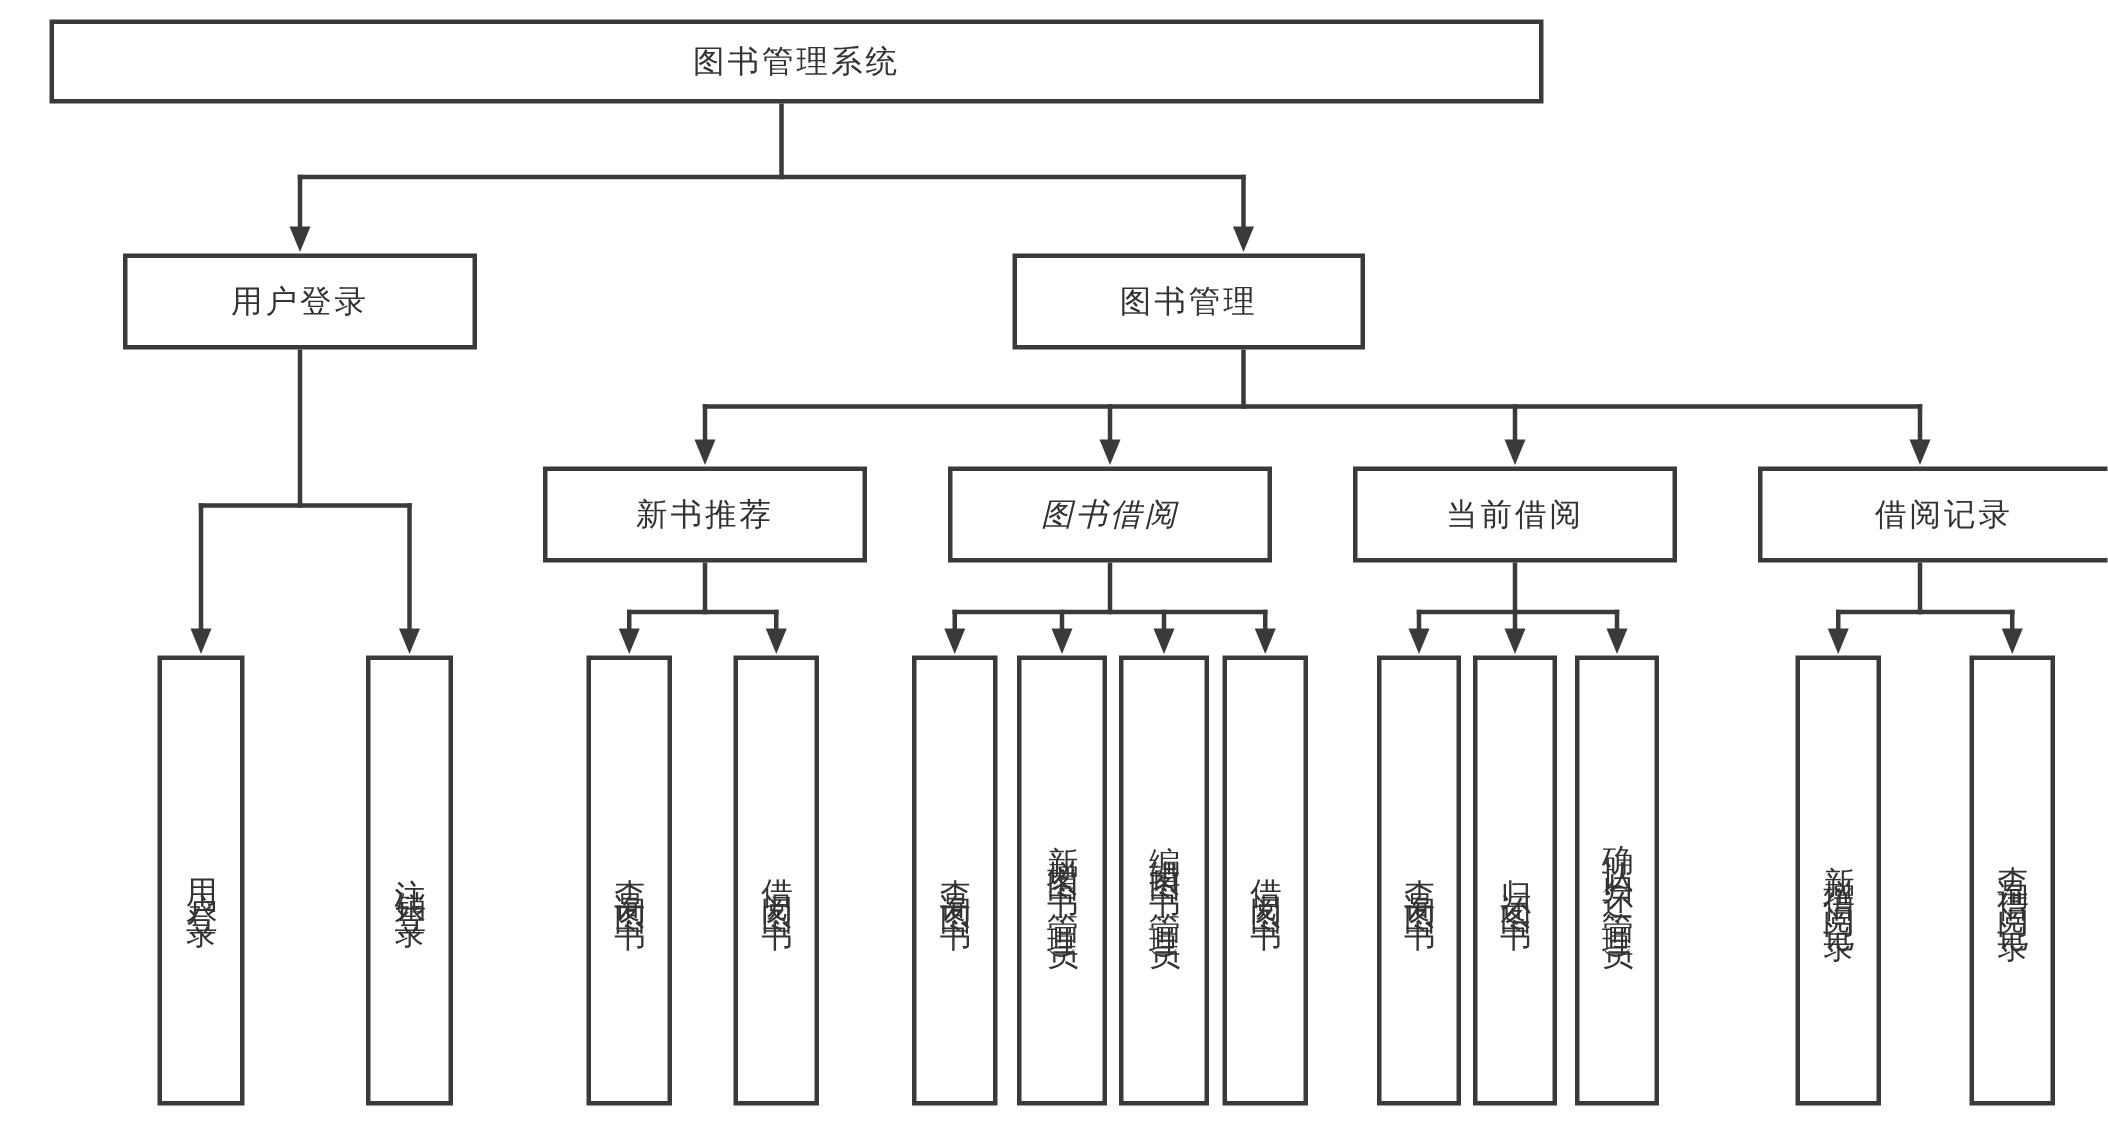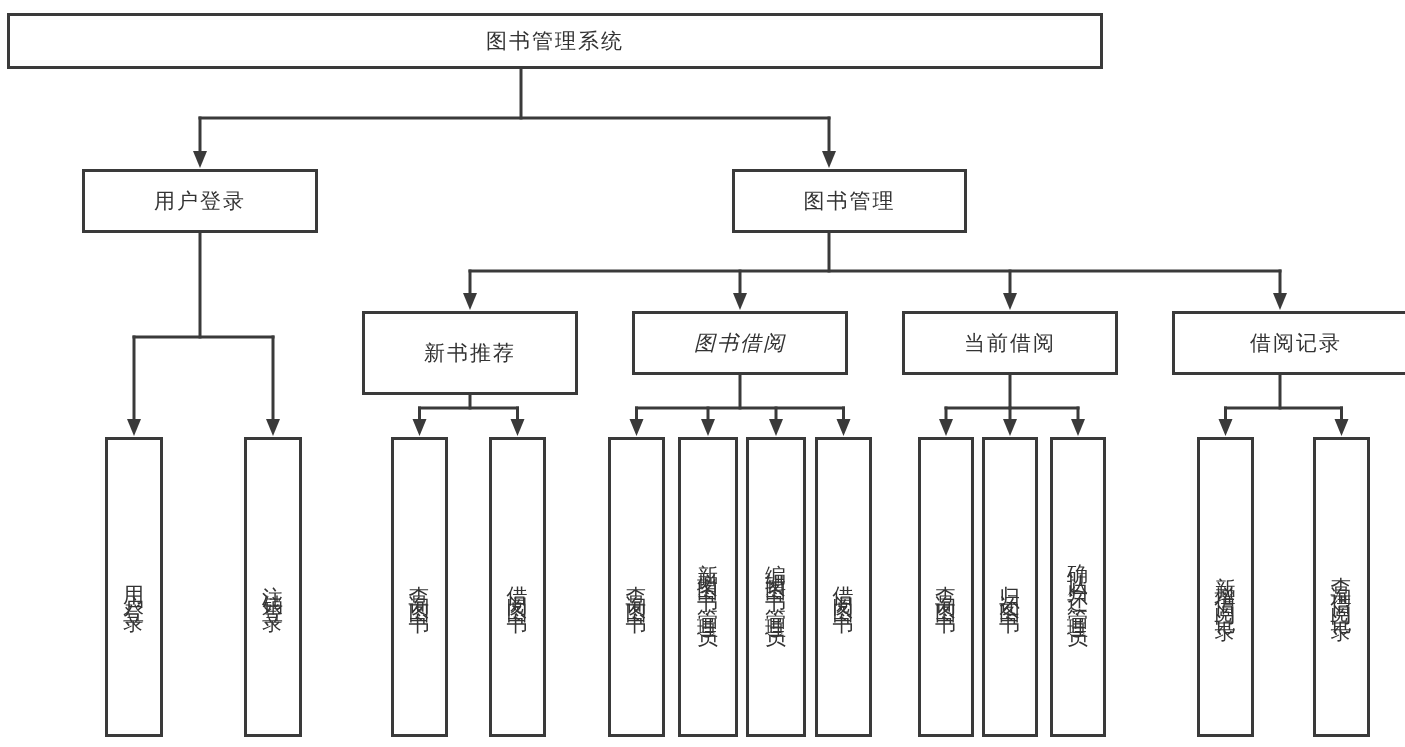--- a/index.html
+++ b/index.html
@@ -87,26 +87,26 @@
     <g>
       <line x1="1280" y1="375" x2="1280" y2="408"></line>
       <line x1="1225.5" y1="408" x2="1341.5" y2="408"></line>
       <line x1="1225.5" y1="408" x2="1225.5" y2="422"></line>
       <polygon points="1218.5,419 1232.5,419 1225.5,436" stroke="none"></polygon>
       <line x1="1341.5" y1="408" x2="1341.5" y2="422"></line>
       <polygon points="1334.5,419 1348.5,419 1341.5,436" stroke="none"></polygon>
     </g>
   </svg>
 
-  <div class="node h" style="left:7px;top:13px;width:1096px;height:56px;">图书管理系统</div>
+  <div class="node h" style="left:33px;top:13px;width:996px;height:56px;">图书管理系统</div>
 
   <div class="node h" style="left:82px;top:169px;width:236px;height:64px;">用户登录</div>
-  <div class="node h" style="left:732px;top:169px;width:235px;height:64px;">图书管理</div>
+  <div class="node h" style="left:675px;top:169px;width:235px;height:64px;">图书管理</div>
 
-  <div class="node h" style="left:362px;top:311px;width:216px;height:84px;">新书推荐</div>
+  <div class="node h" style="left:362px;top:311px;width:216px;height:64px;">新书推荐</div>
   <div class="node h" style="left:632px;top:311px;width:216px;height:64px;font-style:italic;">图书借阅</div>
   <div class="node h" style="left:902px;top:311px;width:216px;height:64px;">当前借阅</div>
   <div class="node h" style="left:1172px;top:311px;width:248px;height:64px;">借阅记录</div>
 
   <div class="node v" style="left:105px;top:437px;width:58px;height:300px;">
     <span>用户登录</span>
     </div>
   <div class="node v" style="left:244px;top:437px;width:58px;height:300px;">
     <span>注销登录</span>
     </div>

